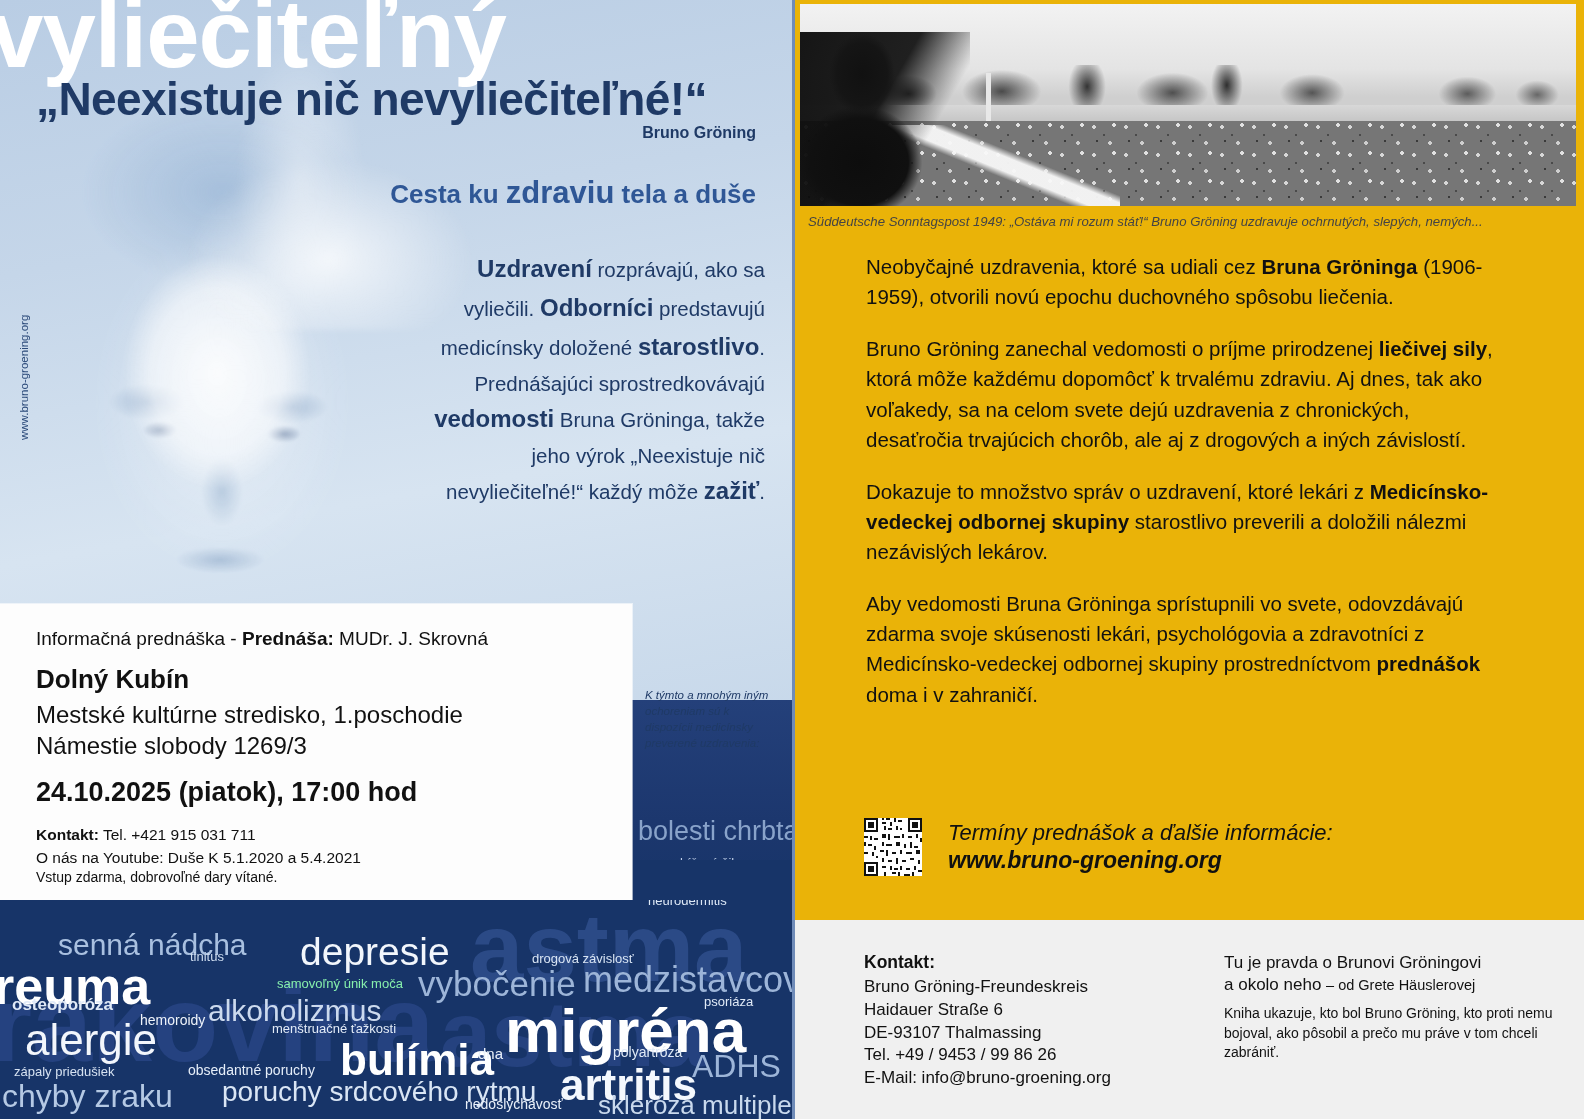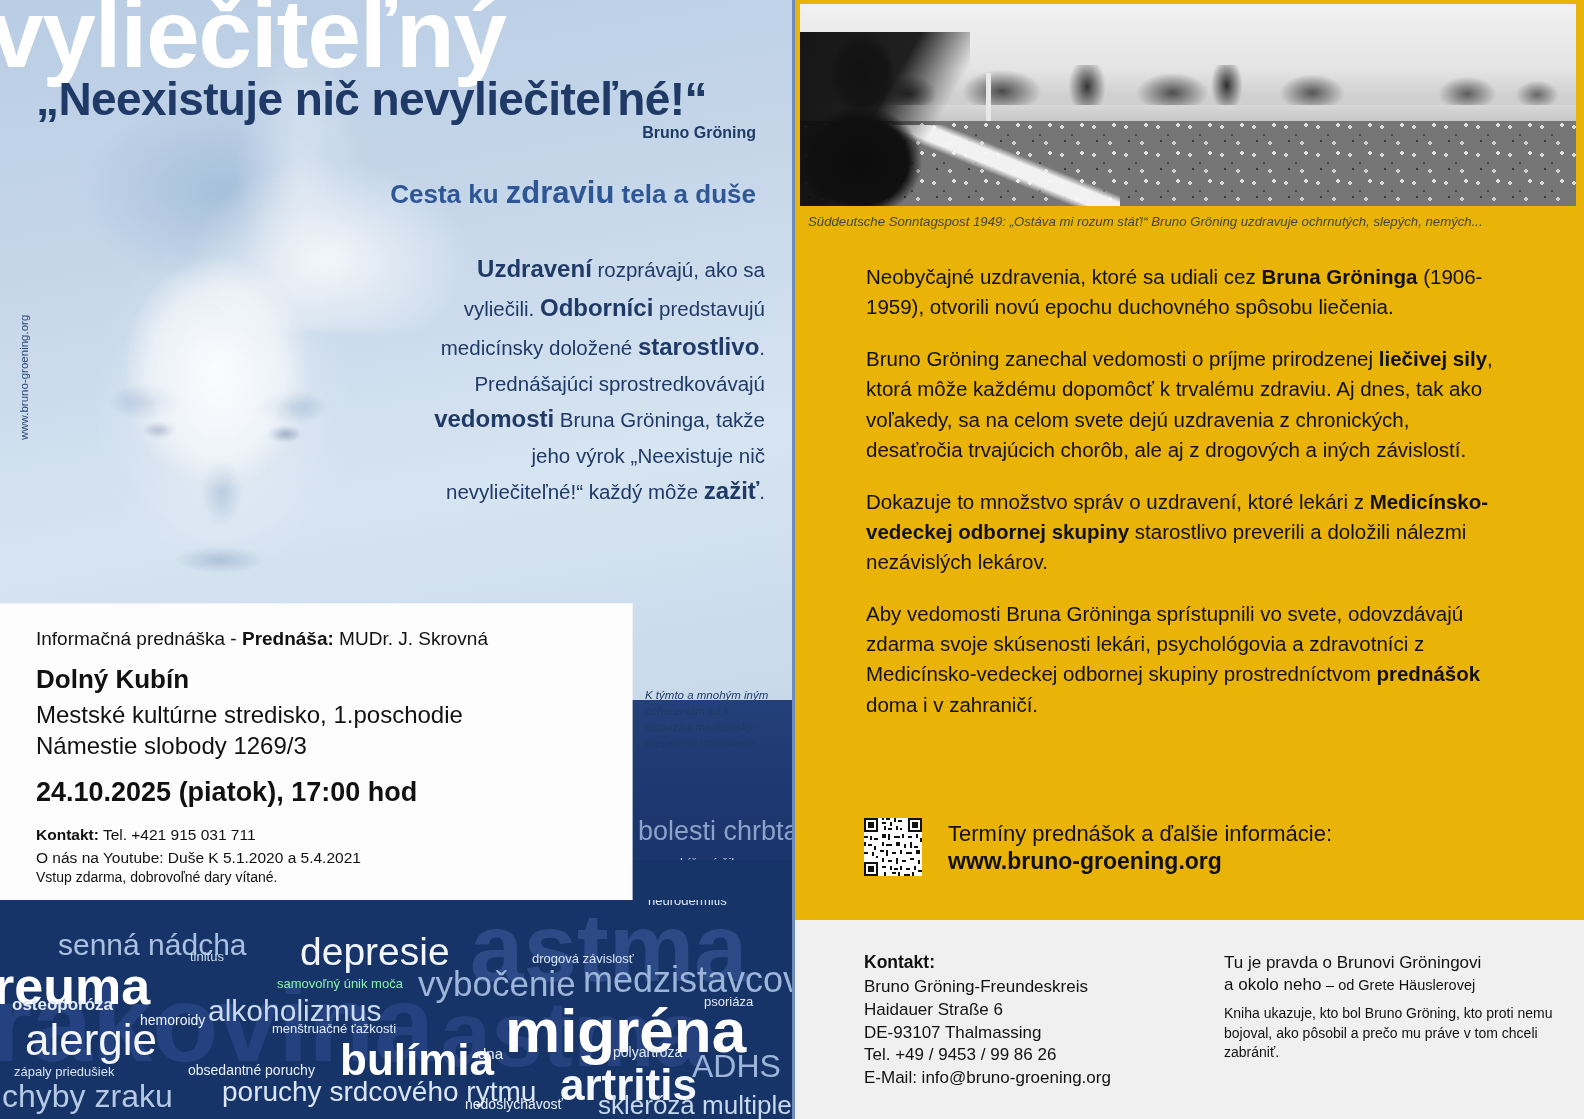--- a/index.html
+++ b/index.html
@@ -165,25 +165,25 @@
   }
   .photo .pole{
     position:absolute;left:24%;top:34%;width:5px;height:44%;background:#e8e8e8;
   }
 
   .photo-caption{
     position:absolute;left:16px;top:214px;width:766px;
     font-style:italic;font-size:13.2px;color:#444;white-space:nowrap;
   }
 
-  .rbody{position:absolute;left:74px;top:262px;width:630px;color:#111;}
+  .rbody{position:absolute;left:74px;top:252px;width:630px;color:#111;}
   .rbody p{margin:0 0 22px 0;font-size:20.5px;line-height:1.47;}
   .rbody b{font-weight:700;}
 
-  .qrblock{position:absolute;left:72px;top:818px;display:flex;align-items:flex-end;gap:26px;}
+  .qrblock{position:absolute;left:72px;top:818px;display:flex;align-items:center;gap:26px;font-style:italic;}
   .qr{width:58px;height:58px;}
   .qrtext{color:#111;}
   .qrtext .t1{font-size:22px;line-height:1.25;}
   .qrtext .t2{font-size:23px;font-weight:700;line-height:1.25;}
 
   .footer{
     position:absolute;left:0;top:920px;width:792px;height:199px;
     background:#f0f0f0;
   }
   .foot-col-a{position:absolute;left:72px;top:32px;color:#111;}

